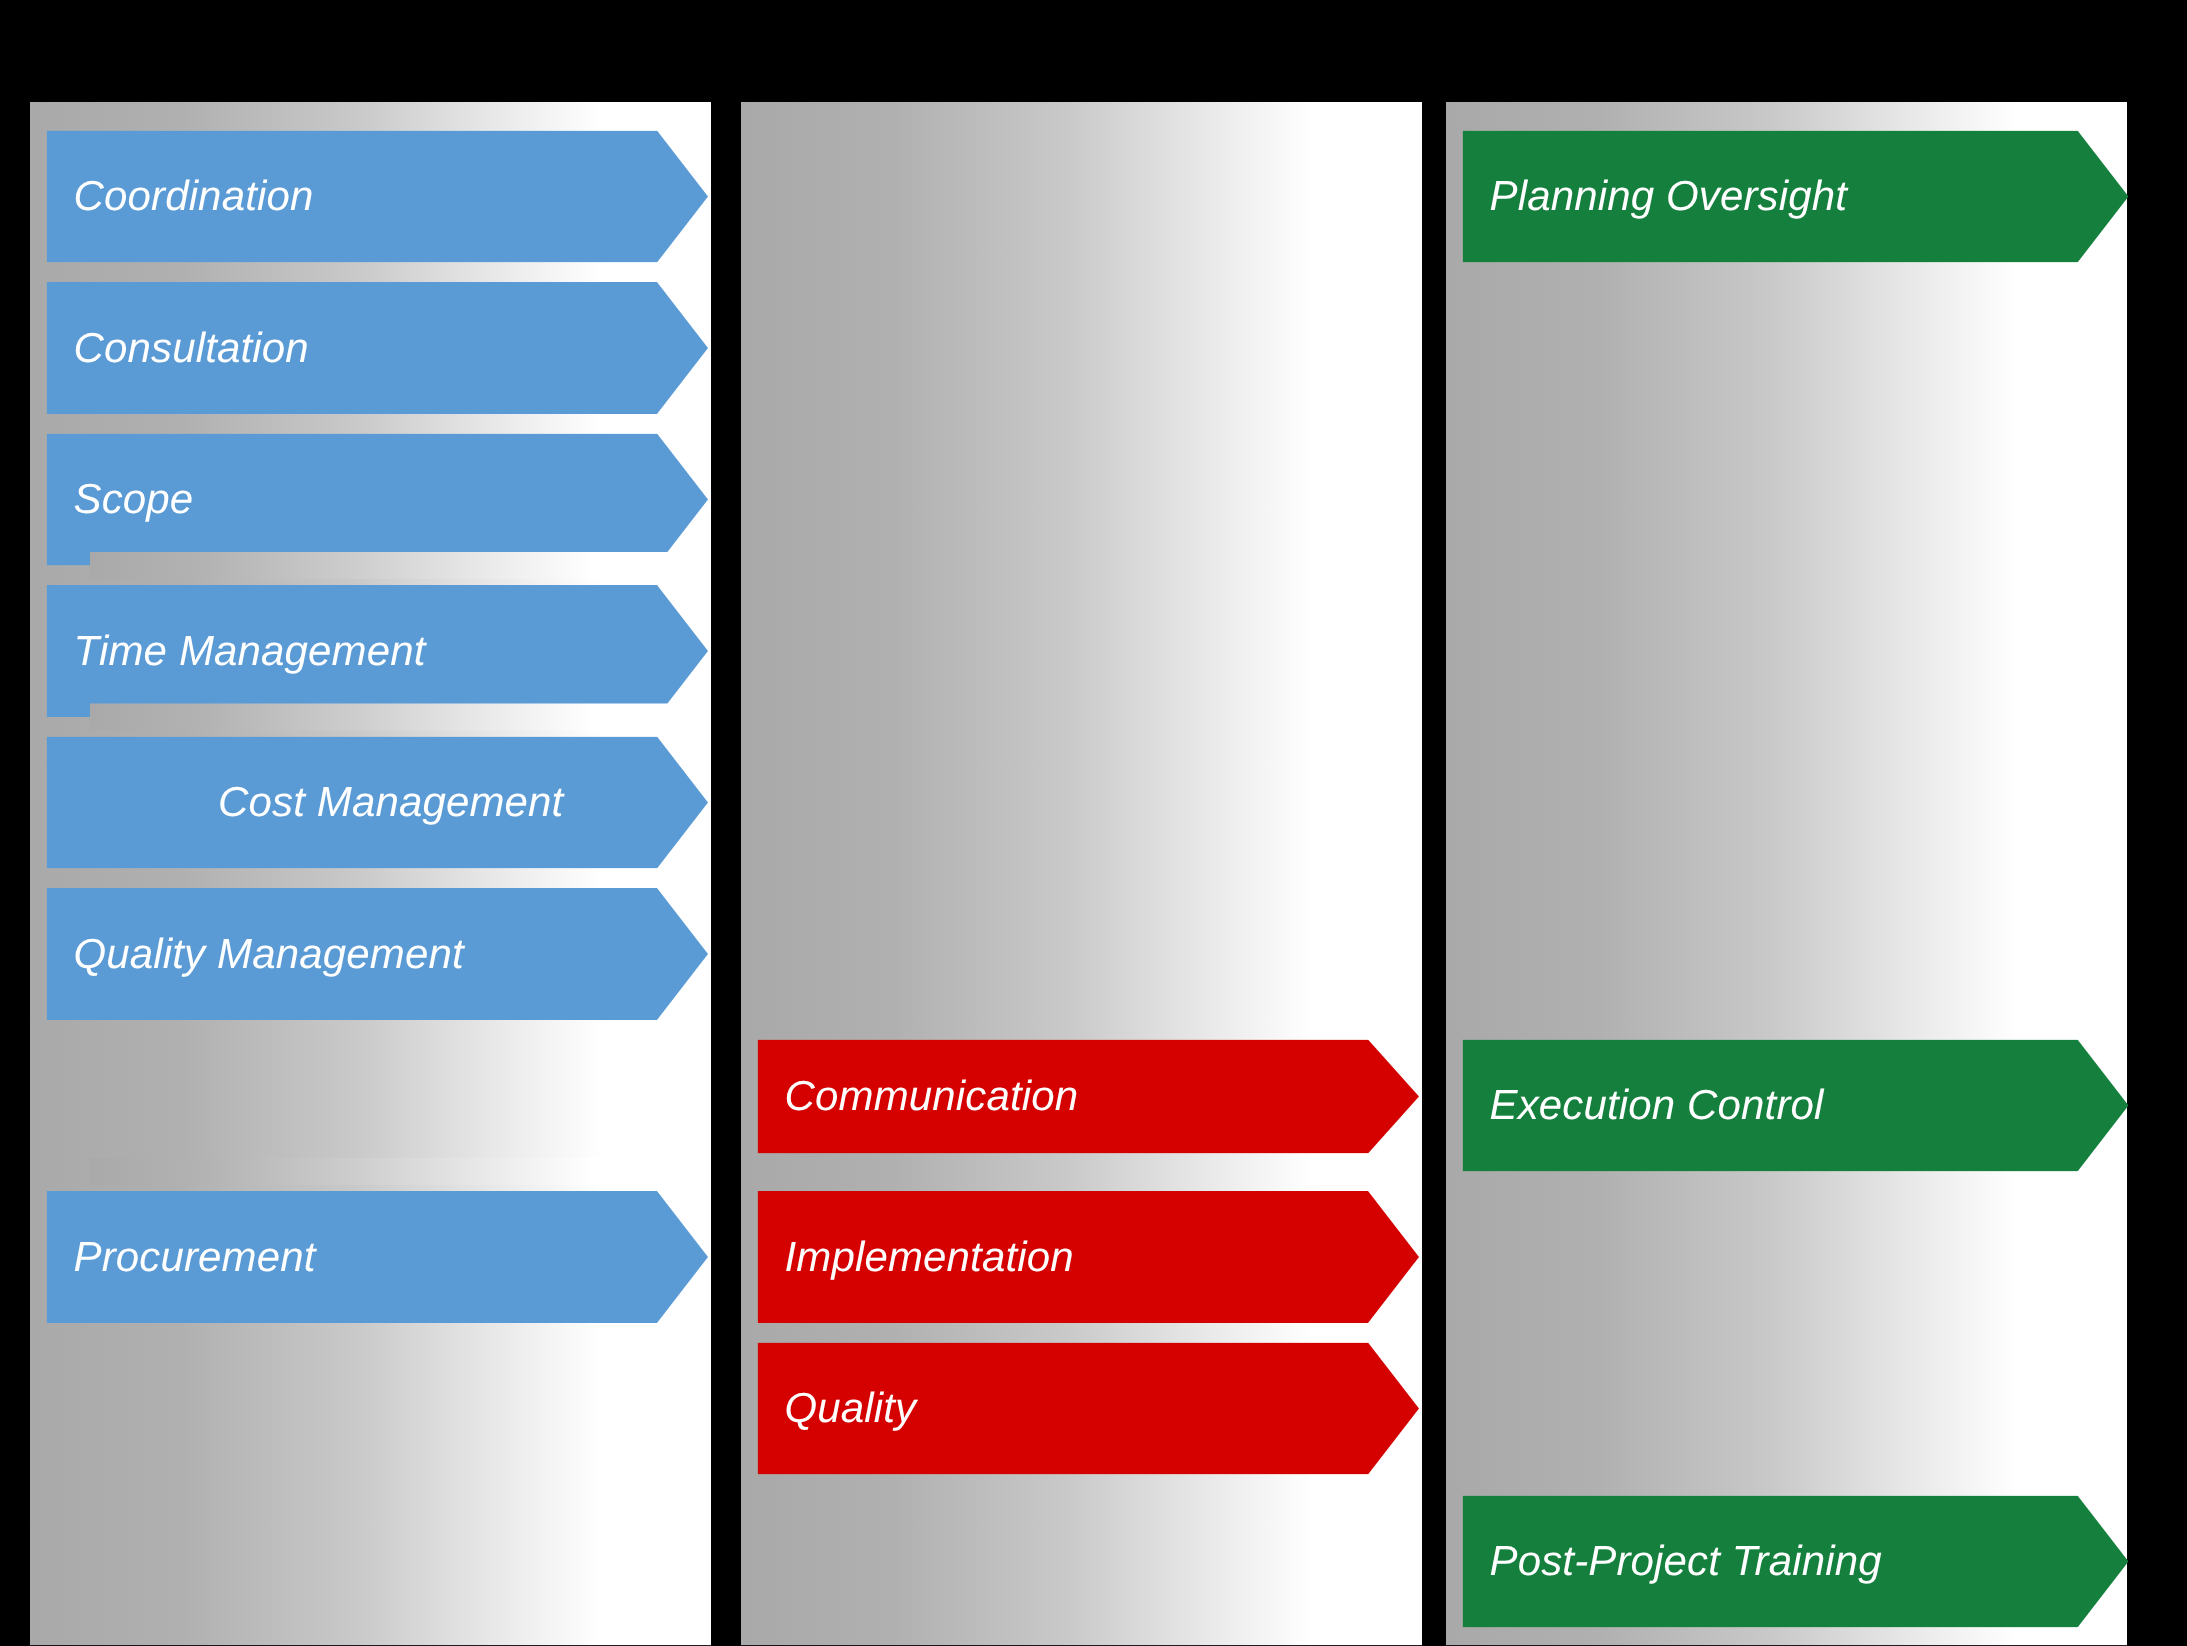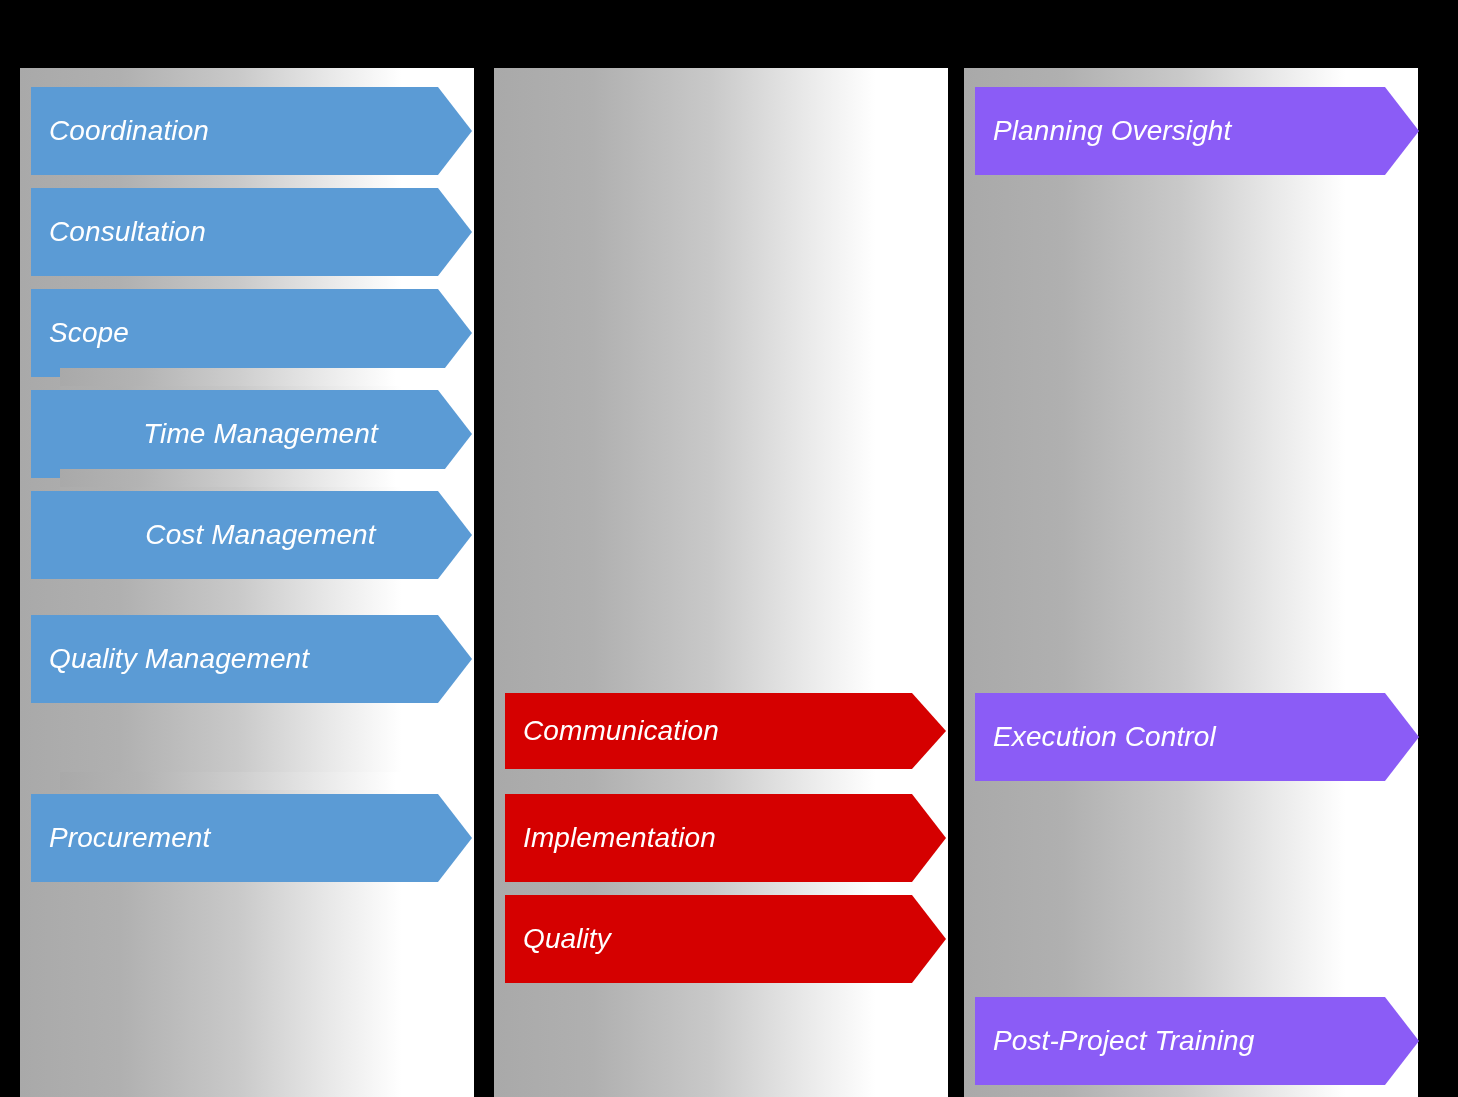--- a/index.html
+++ b/index.html
@@ -38,21 +38,21 @@
   }
   .arrow .label {
     padding-left: 18px;
     font-size: 28px;
     letter-spacing: 0.1px;
     font-style: italic;
   }
 
   .blue  { background: #5b9bd5; }
   .red   { background: #d50000; }
-  .green { background: #8b5cf6; text-align: right; }
+  .green { background: #15803d; text-align: right; }
 
   
   .inset-bar {
     position: absolute;
     background: linear-gradient(to right, #a9a9a9 0%, #b3b3b3 20%, #cecece 46%, #eaeaea 68%, #ffffff 86%, #ffffff 100%);
   }
 </style>
 </head>
 <body>
 
@@ -66,30 +66,30 @@
 
   <div class="arrow blue" style="left:31px; top:188px; width:441px; height:88px;text-align:right;">
     <span class="label">Consultation</span>
   </div>
 
   <div class="arrow blue" style="left:31px; top:289px; width:441px; height:88px;">
     <span class="label">Scope</span>
   </div>
   <div class="inset-bar" style="left:60px; top:368px; width:390px; height:18px;"></div>
 
-  <div class="arrow blue" style="left:31px; top:390px; width:441px; height:88px;justify-content:center;">
+  <div class="arrow blue" style="left:31px; top:390px; width:441px; height:88px;">
     <span class="label">Time Management</span>
   </div>
   <div class="inset-bar" style="left:60px; top:469px; width:390px; height:18px;"></div>
 
   <div class="arrow blue" style="left:31px; top:491px; width:441px; height:88px;justify-content:center;">
     <span class="label">Cost Management</span>
   </div>
 
-  <div class="arrow blue" style="left:31px; top:592px; width:441px; height:88px;margin-top:23px;">
+  <div class="arrow blue" style="left:31px; top:592px; width:441px; height:88px;">
     <span class="label">Quality Management</span>
   </div>
 
   <div class="inset-bar" style="left:60px; top:772px; width:390px; height:18px;"></div>
 
   <div class="arrow blue" style="left:31px; top:794px; width:441px; height:88px;">
     <span class="label">Procurement</span>
   </div>
 
   <div class="panel" style="left:494px; top:68px; width:454px; height:1029px;"></div>

